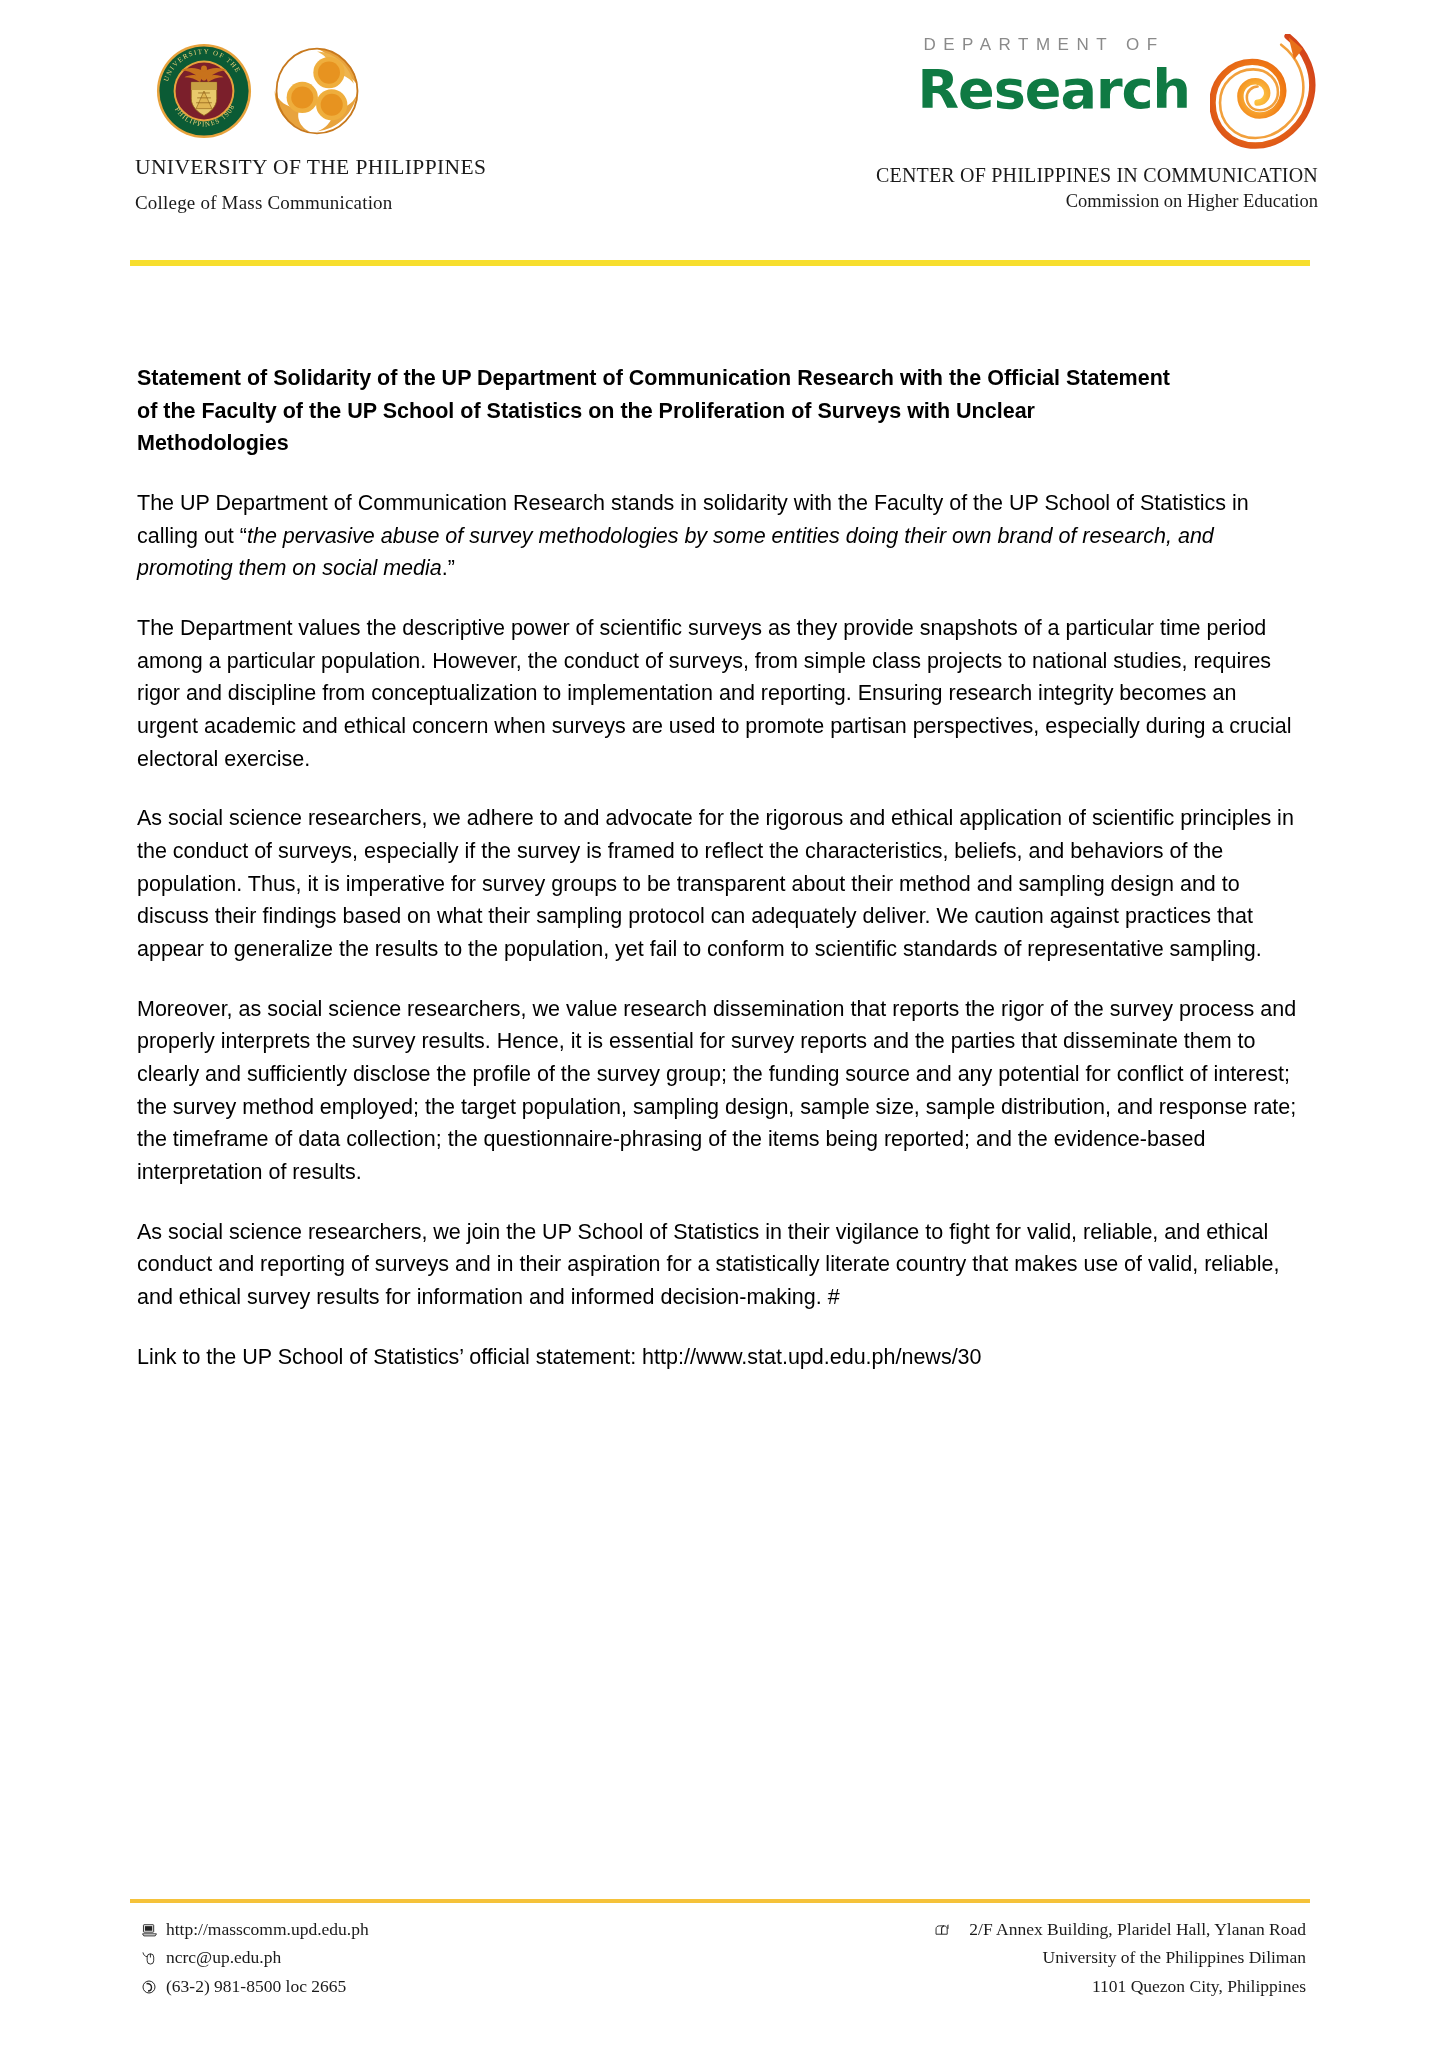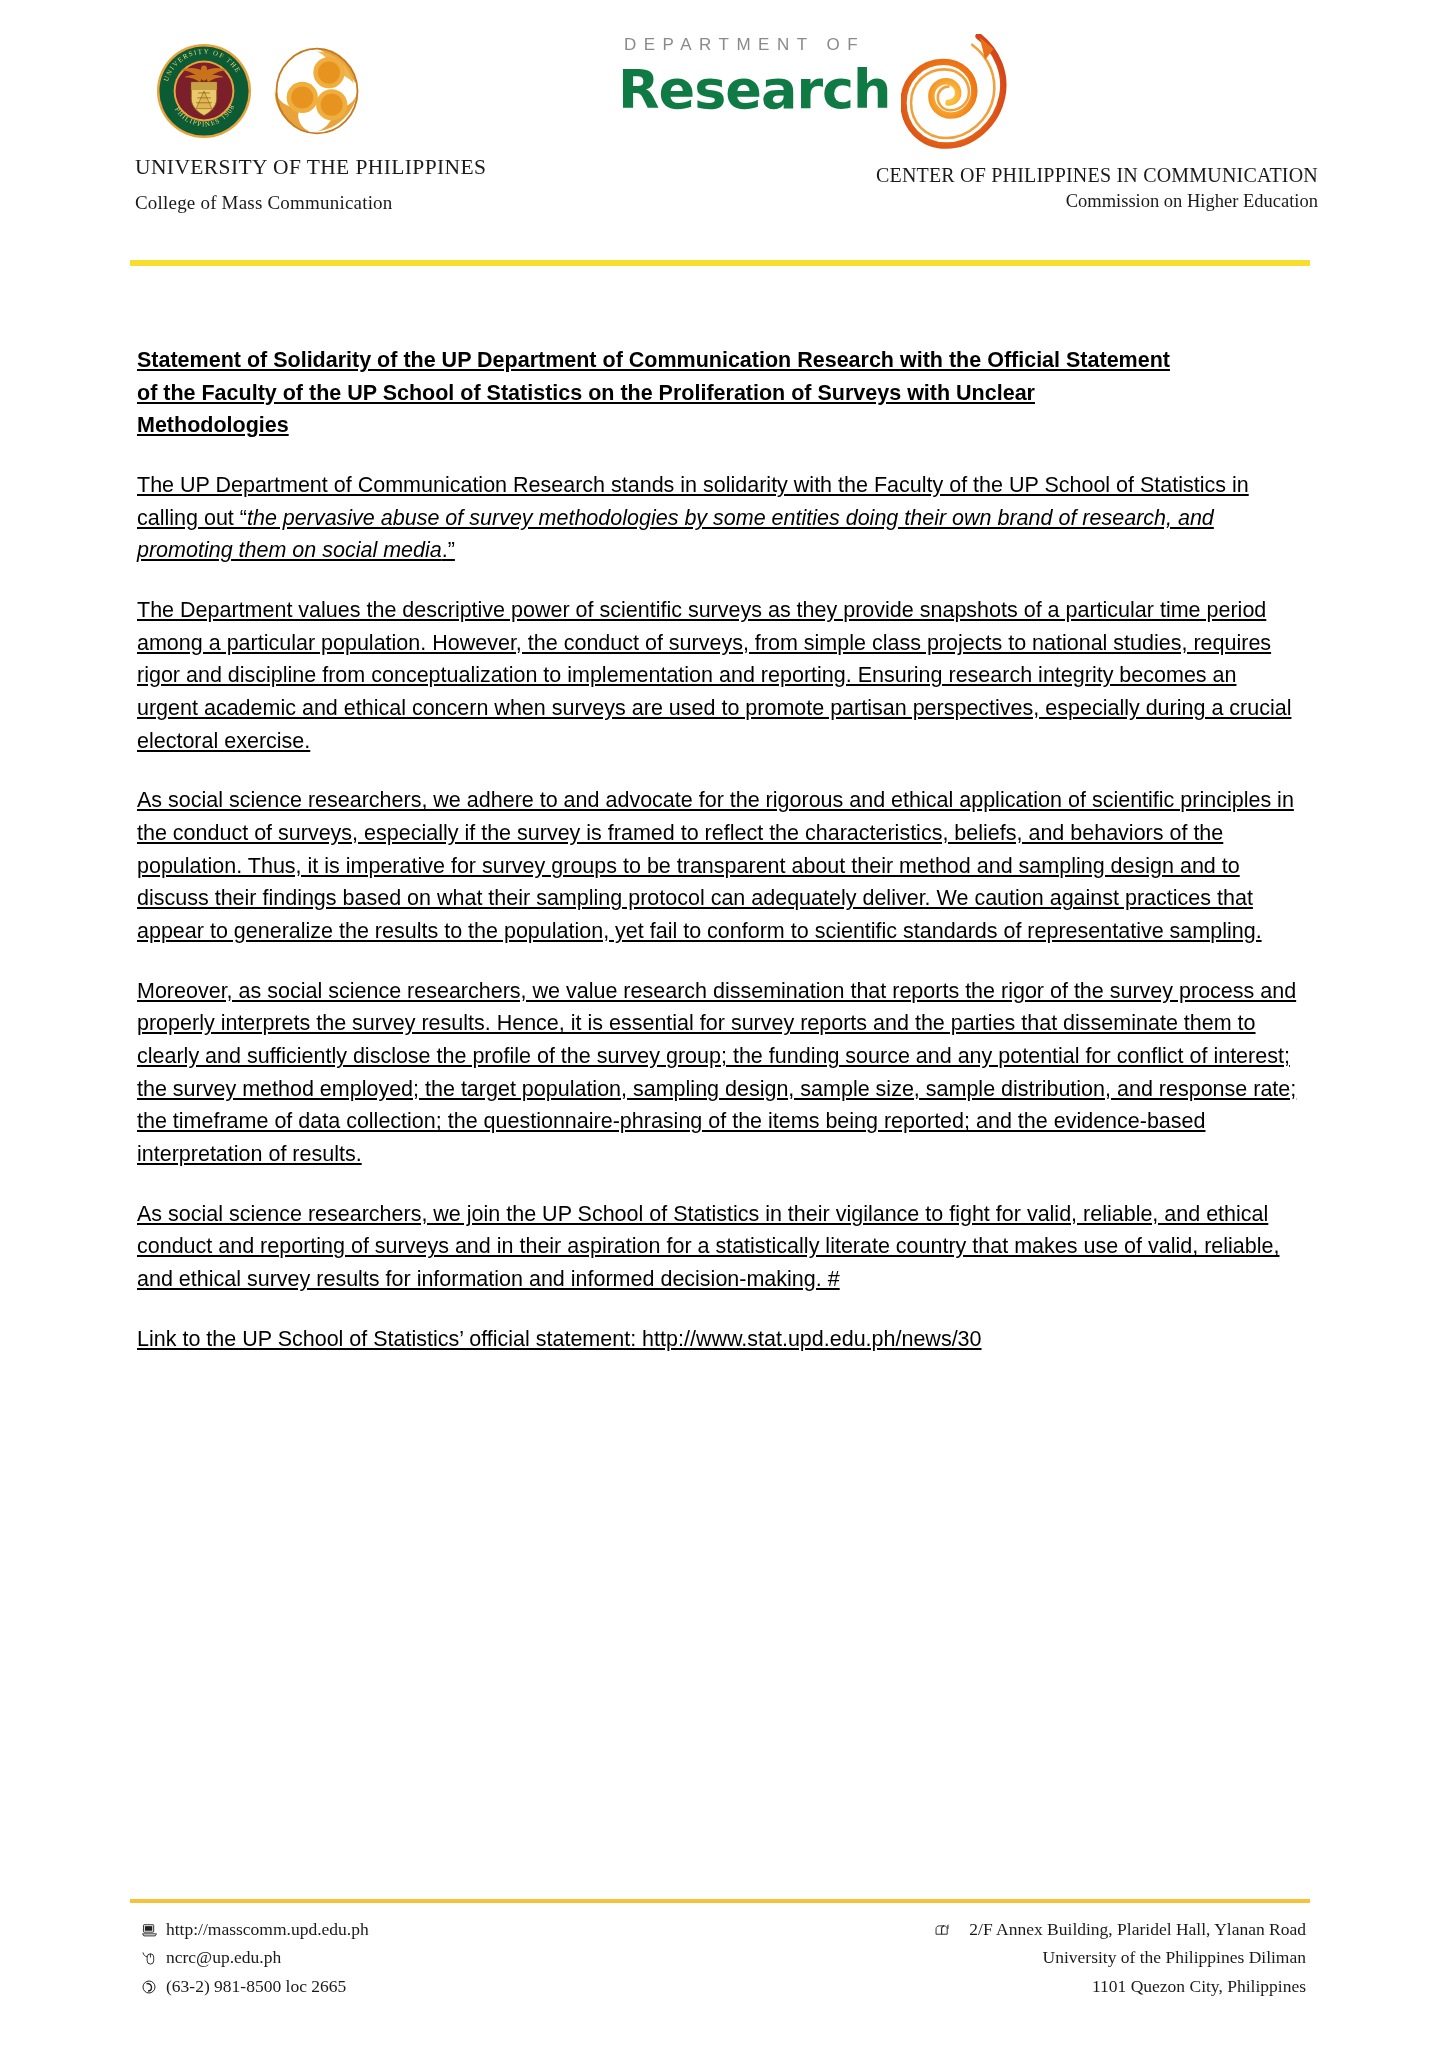--- a/index.html
+++ b/index.html
@@ -70,22 +70,22 @@
   .lh-right {
     position: absolute;
     right: 130px;
     top: 30px;
     width: 700px;
     text-align: right;
   }
   .crlogo {
     display: flex;
     align-items: flex-start;
-    justify-content: flex-start;
-    gap: 10px;
+    justify-content: flex-end;
+    gap: 20px;
   }
   .crlogo-words {
     text-align: right;
     padding-top: 6px;
   }
   .cr-dept {
     font-family: "Liberation Sans", sans-serif;
     font-size: 17px;
     letter-spacing: 7.5px;
     color: #8a8a8a;
@@ -141,23 +141,22 @@
     top: 260px;
     width: 1180px;
     height: 6px;
     background: #F7DE2E;
   }
 
   
   .content {
     position: absolute;
     left: 137px;
-    top: 344px;
+    top: 362px;
     width: 1175px;
-    text-decoration: underline;
   }
   .doc-title {
     font-size: 21.5px;
     font-weight: bold;
     line-height: 1.52;
     color: #000;
     margin: 0 0 0 0;
     width: 1055px;
   }
   .para {

